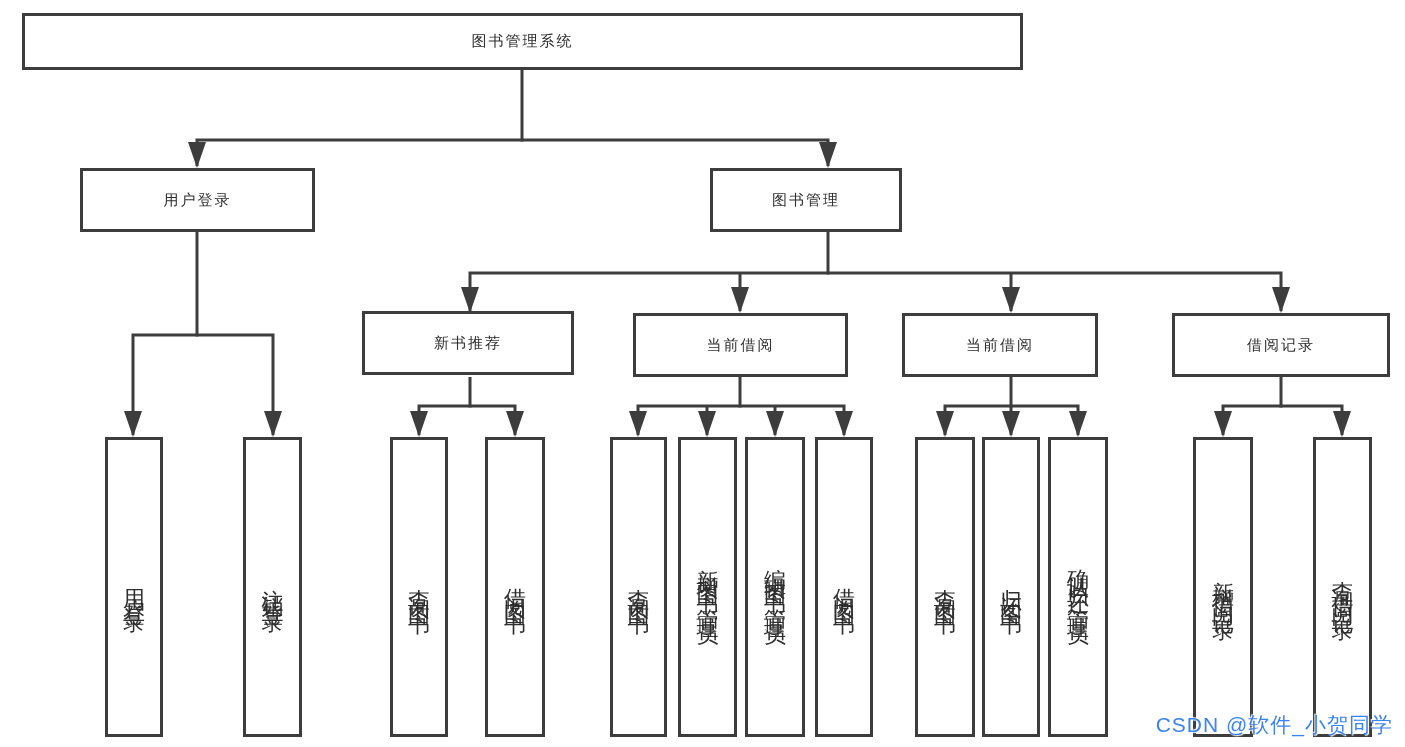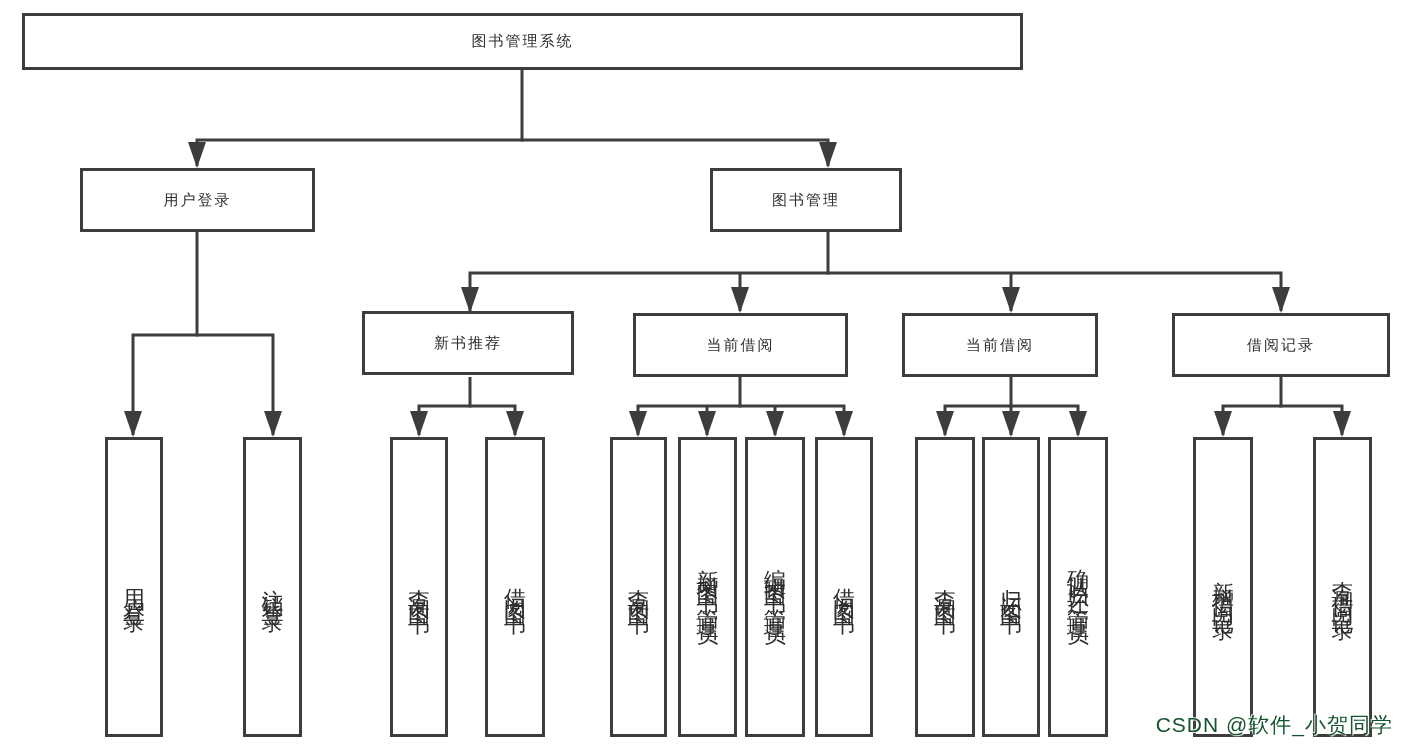--- a/index.html
+++ b/index.html
@@ -41,21 +41,21 @@
     white-space: nowrap;
     color: #2e2e2e;
   }
   #watermark {
     position: absolute;
     right: 12px;
     top: 711px;
     z-index: 3;
     font-size: 21px;
     letter-spacing: 1px;
-    color: #14532d;
+    color: #3b82f6;
     text-shadow: 1px 1px 1px #ffffff, -1px -1px 1px #ffffff;
     white-space: nowrap;
   }
   svg polyline { fill: none; stroke: #3d3d3d; stroke-width: 3; }
   svg polygon  { fill: #3d3d3d; stroke: none; }
 </style>
 </head>
 <body>
 
 <svg id="connector-layer" viewBox="0 0 1405 747" xmlns="http://www.w3.org/2000/svg">

